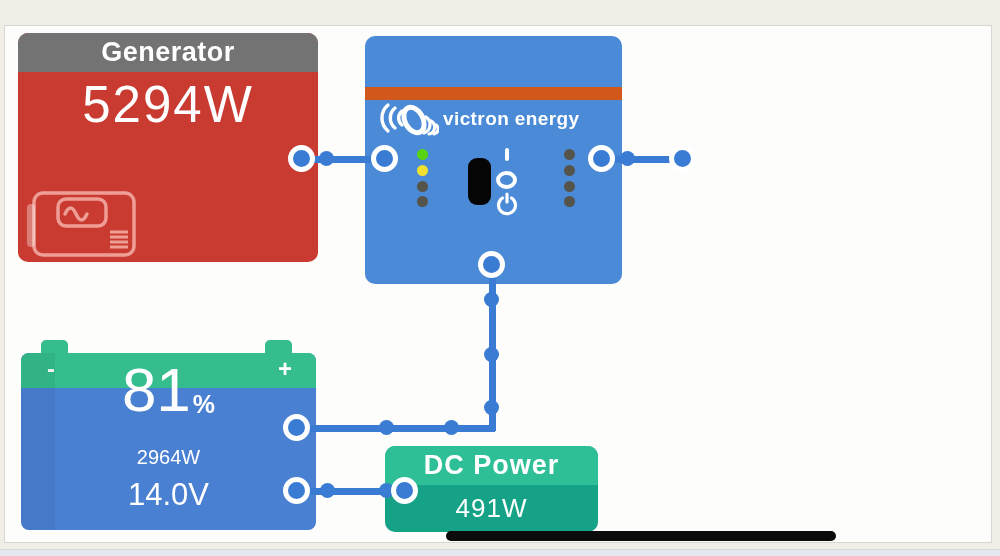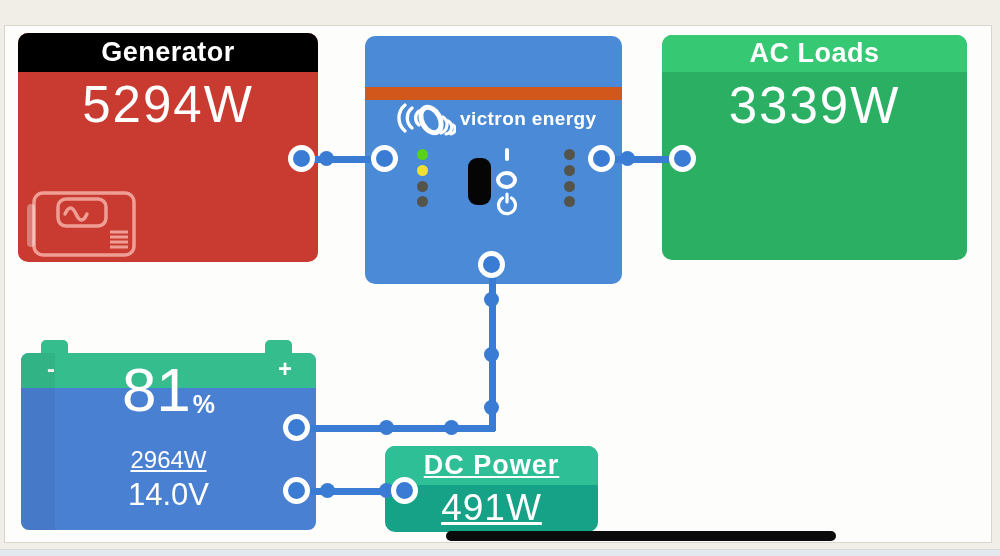--- a/index.html
+++ b/index.html
@@ -10,29 +10,29 @@
           background:#fdfdfc; border:1px solid #d9d6cf; }
   .bottom-band { position:absolute; left:0; top:549px; width:1000px; height:7px;
           background:#e4e9ef; border-top:1px solid #d2d8df; }
 
   .tile { position:absolute; border-radius:10px; color:#fff; text-align:center; }
   .tile-header { font-weight:bold; font-size:27px; letter-spacing:0.5px; border-radius:10px 10px 0 0; }
   .tile-value { font-size:51px; font-weight:400; letter-spacing:2px; }
 
   
   .generator { left:18px; top:33px; width:300px; height:229px; background:#c93a31; }
-  .generator .tile-header { background:#000000; line-height:39px; height:39px; }
+  .generator .tile-header { background:#737373; line-height:39px; height:39px; }
   .generator .tile-value { margin-top:3px; }
   .generator-icon { position:absolute; left:6px; top:158px; }
 
   
   .bulk { left:365px; top:36px; width:257px; height:248px; background:#4a8ad6; }
   .bulk-title { font-weight:bold; font-size:31px; padding-top:9px; letter-spacing:0.5px; }
   .bulk-stripe { position:absolute; left:0; right:0; top:51px; height:13px; background:#d1581a; }
-  .bulk-logo { position:absolute; left:29px; top:64px; display:flex; align-items:flex-start; }
+  .bulk-logo { position:absolute; left:12px; top:64px; display:flex; align-items:flex-start; }
   .bulk-logo-text { font-size:19px; font-weight:bold; letter-spacing:0.4px; padding-top:8px; margin-left:4px; }
   .led { position:absolute; width:11px; height:11px; border-radius:50%; }
   .led-off { background:#55544a; }
   .switch-rect { position:absolute; left:103px; top:122px; width:23px; height:47px; background:#050505; border-radius:9px; }
   .sym-i { position:absolute; left:140px; top:112px; width:4px; height:13px; background:#fff; border-radius:2px; }
   .sym-o { position:absolute; left:131px; top:135px; width:21px; height:18px; border:4px solid #fff; border-radius:50%; }
   .sym-standby { position:absolute; left:130px; top:156px; }
 
   
   .acloads { left:662px; top:35px; width:305px; height:225px; background:#2aaf63; }
@@ -43,27 +43,27 @@
   .battery { left:21px; top:353px; width:295px; height:177px; background:#4a80d2; border-radius:8px; }
   .battery-band { position:absolute; left:0; right:0; top:0; height:35px; background:#35bd8d; border-radius:8px 8px 0 0; }
   .battery-shade { position:absolute; left:0; top:0; bottom:0; width:34px; background:rgba(0,0,20,0.05); border-radius:8px 0 0 8px; }
   .terminal { position:absolute; top:340px; width:27px; height:14px; background:#35bd8d; border-radius:5px 5px 0 0; }
   .terminal-neg { left:41px; } .terminal-pos { left:265px; }
   .batt-sign { position:absolute; top:2px; font-size:24px; font-weight:bold; }
   .batt-sign.neg { left:26px; } .batt-sign.pos { right:24px; }
   .soc-row { position:absolute; top:6px; width:100%; display:flex; justify-content:center; align-items:flex-start; }
   .soc-num { font-size:62px; line-height:62px; font-weight:400; }
   .soc-unit { font-size:25px; font-weight:bold; margin-top:31px; margin-left:2px; }
-  .batt-power { position:absolute; top:93px; width:100%; text-align:center; font-size:24px;text-decoration:underline; }
+  .batt-power { position:absolute; top:93px; width:100%; text-align:center; font-size:20px; }
   .batt-row { position:absolute; top:124px; left:41px; right:41px; display:flex; justify-content:center; font-size:31px; }
 
   
-  .dcpower { left:385px; top:446px; width:213px; height:86px; background:#16a286;text-decoration:underline; }
+  .dcpower { left:385px; top:446px; width:213px; height:86px; background:#16a286; }
   .dcpower .tile-header { background:#2fbf96; line-height:39px; height:39px; font-size:27px; letter-spacing:1px; }
-  .dc-value { font-size:37px; letter-spacing:1px; line-height:46px; }
+  .dc-value { font-size:26px; letter-spacing:1px; line-height:46px; }
 
   
   .wire { position:absolute; background:#3a7cd4; z-index:4; }
   .dot  { position:absolute; width:15px; height:15px; border-radius:50%; background:#3a7cd4; z-index:5; }
   .ring { position:absolute; width:27px; height:27px; border-radius:50%; border:5px solid #fff; background:#3a7cd4; z-index:6; }
 
   .scrollbar-thumb { position:absolute; left:446px; top:531px; width:390px; height:10px;
                      background:#0b0b0b; border-radius:5px; z-index:7; }
 </style>
 </head>
@@ -120,24 +120,20 @@
       <path d="M7.5 6 A8.5 8.5 0 1 0 16.5 6" stroke="#fff" stroke-width="3.2" stroke-linecap="round"></path>
       <line x1="12" y1="2" x2="12" y2="10" stroke="#fff" stroke-width="3.2" stroke-linecap="round"></line>
     </svg>
 
     <div class="led led-off" style="left:199px; top:113px;"></div>
     <div class="led led-off" style="left:199px; top:129px;"></div>
     <div class="led led-off" style="left:199px; top:145px;"></div>
     <div class="led led-off" style="left:199px; top:160px;"></div>
   </div>
 
-  <div class="tile acloads">
-    <div class="tile-header">AC Loads</div>
-    <div class="tile-value">3339W</div>
-  </div>
 
   <div class="terminal terminal-neg"></div>
   <div class="terminal terminal-pos"></div>
 
   <div class="tile battery">
     <div class="battery-band">
       <span class="batt-sign neg">-</span>
       <span class="batt-sign pos">+</span>
     </div>
     <div class="battery-shade"></div>

